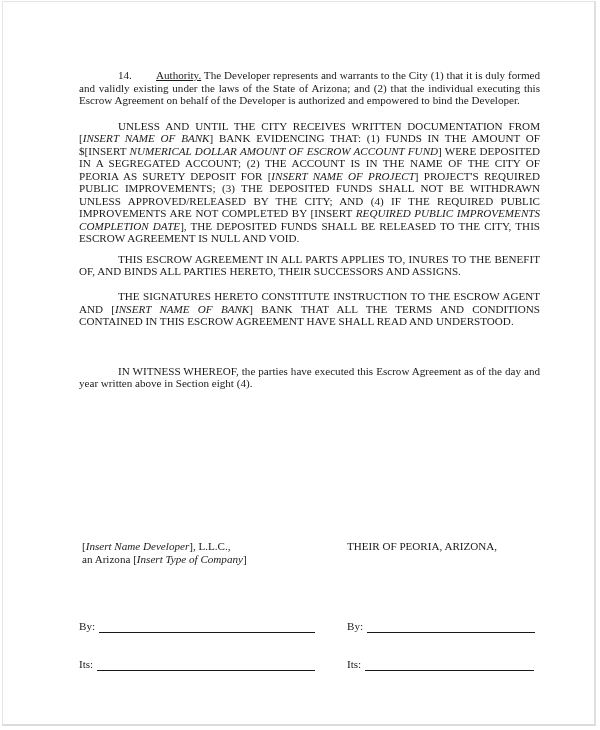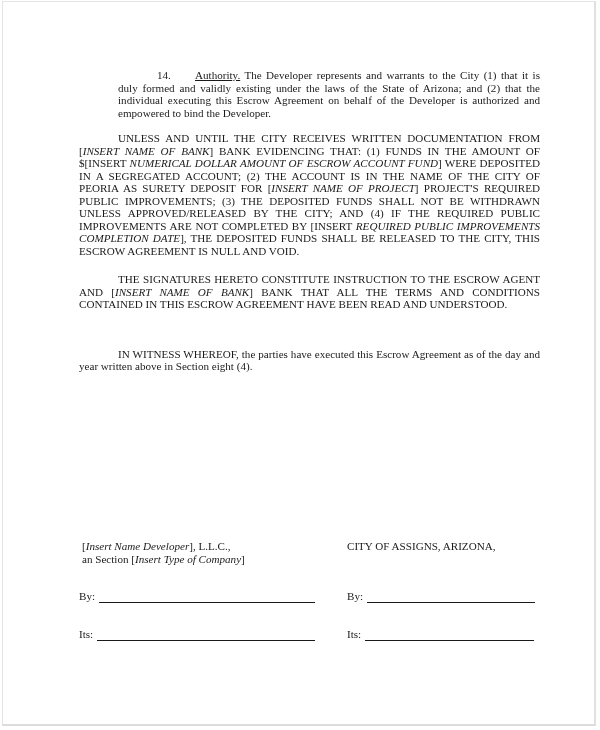--- a/index.html
+++ b/index.html
@@ -42,74 +42,75 @@
     .indent-span {
       display: inline-block;
       width: 39px;
     }
     .num {
       display: inline-block;
       width: 38px;
     }
     .underline { text-decoration: underline; }
     .ital { font-style: italic; }
-    .p1 { margin-bottom: 13px; margin-left: 39px; }
-    .p2 { margin-bottom: 16px; }
+    .p1 { margin-bottom: 13px; }
+    .p2 { margin-bottom: 8px; }
     .p3 { margin-bottom: 12.5px; }
     .p4 { margin-bottom: 12.5px; }
     .p5 { margin-bottom: 37px; }
     .sig-block {
       position: absolute;
       top: 540px;
       font-size: 11.1px;
       line-height: 13px;
     }
     .sig-left { left: 82px; }
     .sig-right { left: 347px; }
     .sig-line {
       position: absolute;
       font-size: 11.1px;
       line-height: 13px;
       display: flex;
       align-items: flex-end;
     }
-    .sig-line .lbl { margin-right: 4px; }
+    .sig-line .lbl { margin-right: 4px; margin-top: 30px; }
     .sig-line .rule {
       display: inline-block;
       border-bottom: 1.2px solid #1a1a1a;
       height: 10px;
     }
   </style>
 </head>
 <body>
 
 <div class="page">
 </div>
 
 <div class="content">
 
   <p class="para p1"><span class="indent-span"></span><span class="num">14.</span><span class="underline">Authority.</span><span> The Developer represents and warrants to the City (1) that it is duly formed and validly existing under the laws of the State of Arizona; and (2) that the individual executing this Escrow Agreement on behalf of the Developer is authorized and empowered to bind the Developer.</span></p>
 
   <p class="para p2"><span class="indent-span"></span><span>UNLESS AND UNTIL THE CITY RECEIVES WRITTEN DOCUMENTATION FROM [</span><span class="ital">INSERT NAME OF BANK</span><span>] BANK EVIDENCING THAT: (1) FUNDS IN THE AMOUNT OF $[INSERT </span><span class="ital">NUMERICAL DOLLAR AMOUNT OF ESCROW ACCOUNT FUND</span><span>] WERE DEPOSITED IN A SEGREGATED ACCOUNT; (2) THE ACCOUNT IS IN THE NAME OF THE CITY OF PEORIA AS SURETY DEPOSIT FOR [</span><span class="ital">INSERT NAME OF PROJECT</span><span>] PROJECT'S REQUIRED PUBLIC IMPROVEMENTS; (3) THE DEPOSITED FUNDS SHALL NOT BE WITHDRAWN UNLESS APPROVED/RELEASED BY THE CITY; AND (4) IF THE REQUIRED PUBLIC IMPROVEMENTS ARE NOT COMPLETED BY [INSERT </span><span class="ital">REQUIRED PUBLIC IMPROVEMENTS COMPLETION DATE</span><span>], THE DEPOSITED FUNDS SHALL BE RELEASED TO THE CITY, THIS ESCROW AGREEMENT IS NULL AND VOID.</span></p>
 
+  <p class="para p3"><span class="indent-span"></span><span>THIS ESCROW AGREEMENT IN ALL PARTS APPLIES TO, INURES TO THE BENEFIT OF, AND BINDS ALL PARTIES HERETO, THEIR SUCCESSORS AND ASSIGNS.</span></p>
 
 
-  <p class="para p5"><span class="indent-span"></span><span>THE SIGNATURES HERETO CONSTITUTE INSTRUCTION TO THE ESCROW AGENT AND [</span><span class="ital">INSERT NAME OF BANK</span><span>] BANK THAT ALL THE TERMS AND CONDITIONS CONTAINED IN THIS ESCROW AGREEMENT HAVE BEEN READ AND UNDERSTOOD.</span></p>
+  <p class="para p5"><span class="indent-span"></span><span>THE SIGNATURES HERETO CONSTITUTE INSTRUCTION TO THE ESCROW AGENT AND [</span><span class="ital">INSERT NAME OF BANK</span><span>] BANK THAT ALL THE TERMS AND CONDITIONS CONTAINED IN THIS ESCROW AGREEMENT HAVE SHALL READ AND UNDERSTOOD.</span></p>
 
   <p class="para"><span class="indent-span"></span><span>IN WITNESS WHEREOF, the parties have executed this Escrow Agreement as of the day and year written above in Section eight (4).</span></p>
 
 </div>
 
 <div class="sig-block sig-left">
   <div><span>[</span><span class="ital">Insert Name Developer</span><span>], L.L.C.,</span></div>
-  <div><span>an Section [</span><span class="ital">Insert Type of Company</span><span>]</span></div>
+  <div><span>an Arizona [</span><span class="ital">Insert Type of Company</span><span>]</span></div>
 </div>
 
 <div class="sig-block sig-right">
-  <div>CITY OF ASSIGNS, ARIZONA,</div>
+  <div>THEIR OF PEORIA, ARIZONA,</div>
 </div>
 
 <div class="sig-line" style="left:79px; top:590px;">
   <span class="lbl">By:</span>
   <span class="rule" style="width:216px;"></span>
 </div>
 <div class="sig-line" style="left:79px; top:628px;">
   <span class="lbl">Its:</span>
   <span class="rule" style="width:218px;"></span>
 </div>

